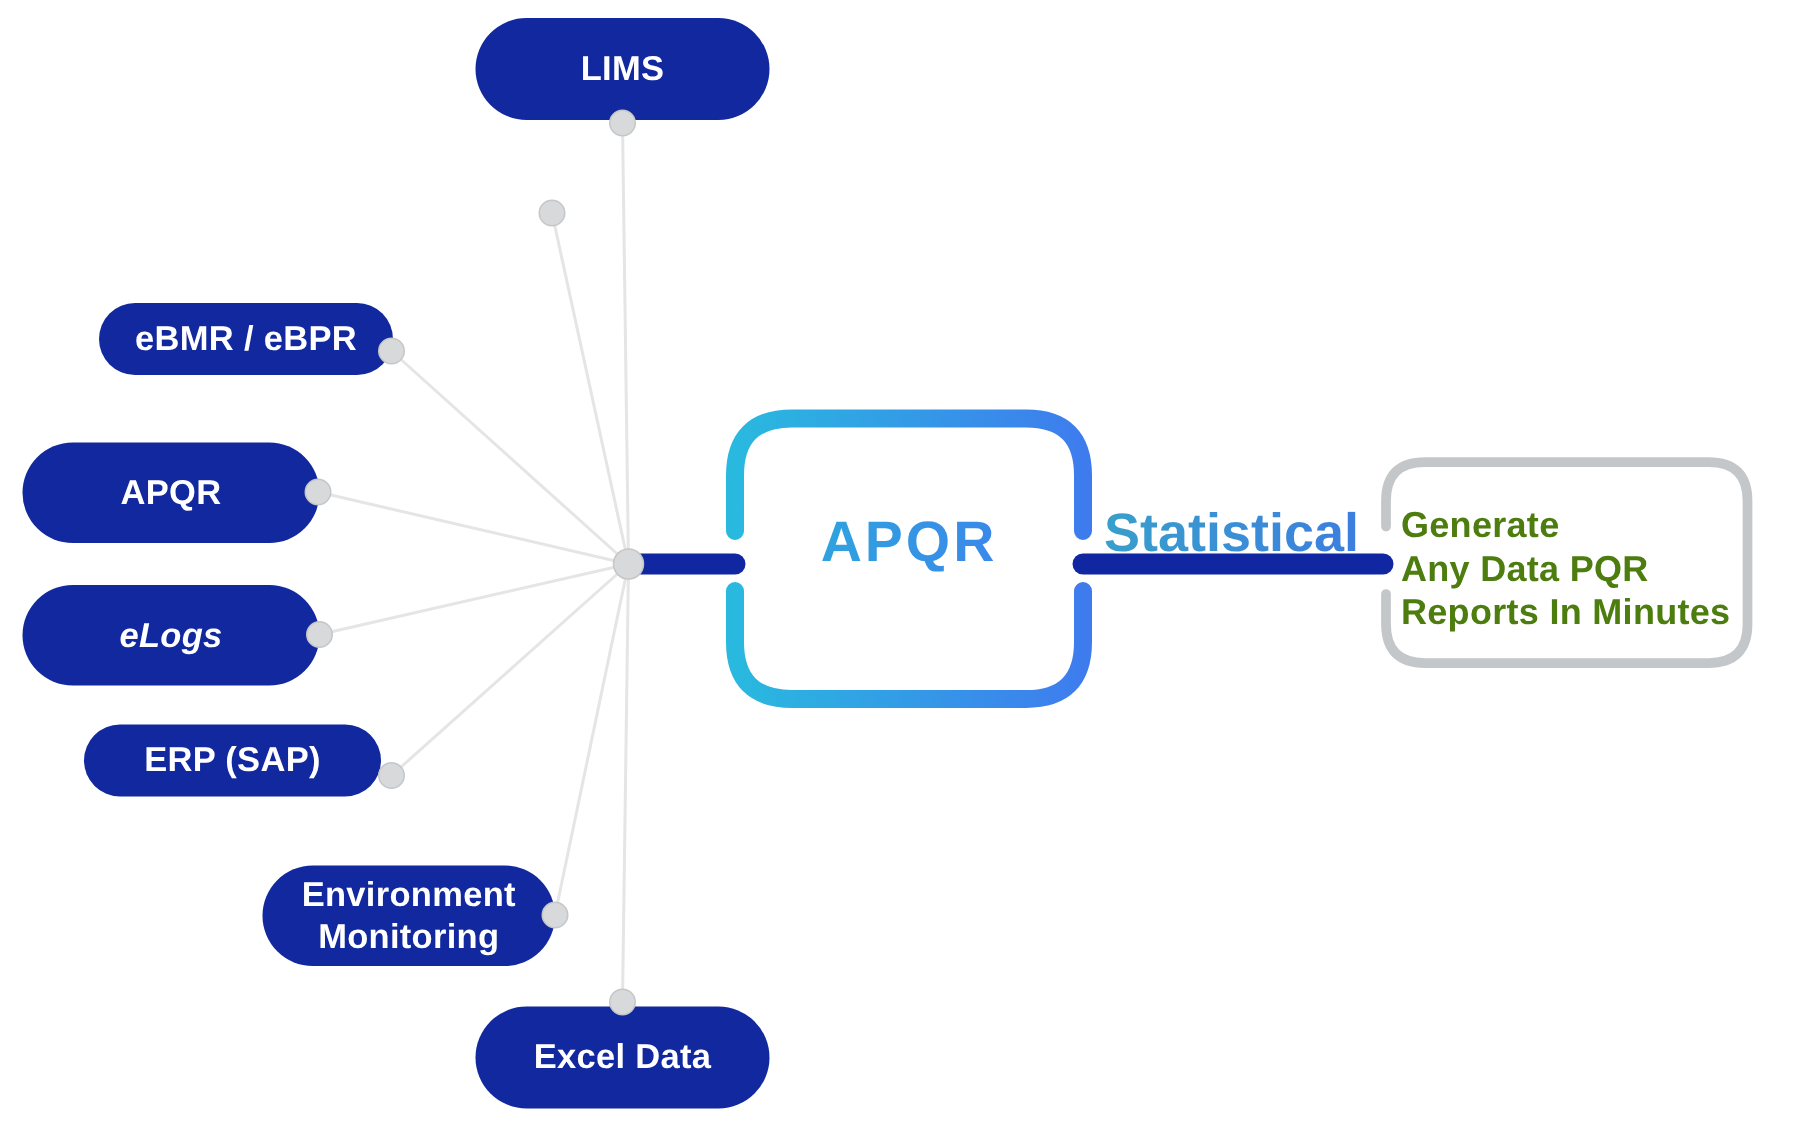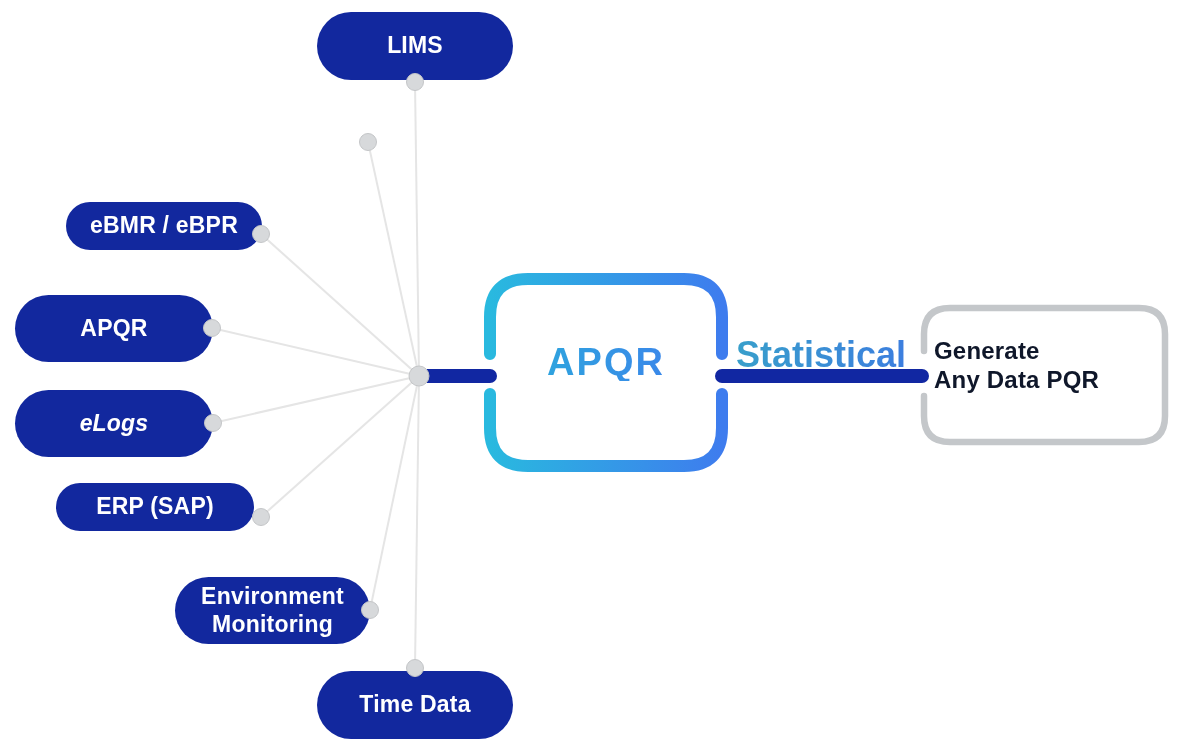--- a/index.html
+++ b/index.html
@@ -83,21 +83,21 @@
     left: 821px; top: 337px;
     background-image: linear-gradient(90deg, #389fcb, #3c7edf);
   }
   .flow-label-bottom {
     left: 823px; top: 391px;
     background-image: linear-gradient(90deg, #2ab3db, #3d7de9);
   }
 
   .output-text {
     left: 934px; top: 336px; width: 234px;
-    color: #0f172a;
+    color: #4d7c0f;
     font-size: 24px;
     font-weight: 800;
     line-height: 29px;
     letter-spacing: 0.2px;
   }
 </style>
 </head>
 <body>
 
 <div class="canvas">
@@ -114,21 +114,21 @@
   <div class="pill pill-elogs">
     <span class="pill-label">eLogs</span>
   </div>
   <div class="pill pill-erp">
     <span class="pill-label">ERP (SAP)</span>
   </div>
   <div class="pill pill-env">
     <span class="pill-label">Environment Monitoring</span>
   </div>
   <div class="pill pill-excel">
-    <span class="pill-label">Time Data</span>
+    <span class="pill-label">Excel Data</span>
   </div>
 
   <svg class="vector-layer" viewBox="0 0 1201 752">
     <defs>
       <linearGradient id="frameGrad" x1="0" y1="0" x2="1" y2="0">
         <stop offset="0" stop-color="#29b9df"></stop>
         <stop offset="1" stop-color="#3e7cee"></stop>
       </linearGradient>
     </defs>
 
@@ -167,15 +167,16 @@
     <circle cx="419" cy="376" r="10" fill="#d7d9db" stroke="#c4c6c8" stroke-width="1"></circle>
   </svg>
 
   <div class="overlay apqr-label">APQR</div>
 
   <div class="overlay flow-label flow-label-top">Statistical</div>
 
   <div class="overlay output-text">
     <div>Generate</div>
     <div>Any Data PQR</div>
+    <div>Reports In Minutes</div>
   </div>
 
 </div>
 
 </body></html>

